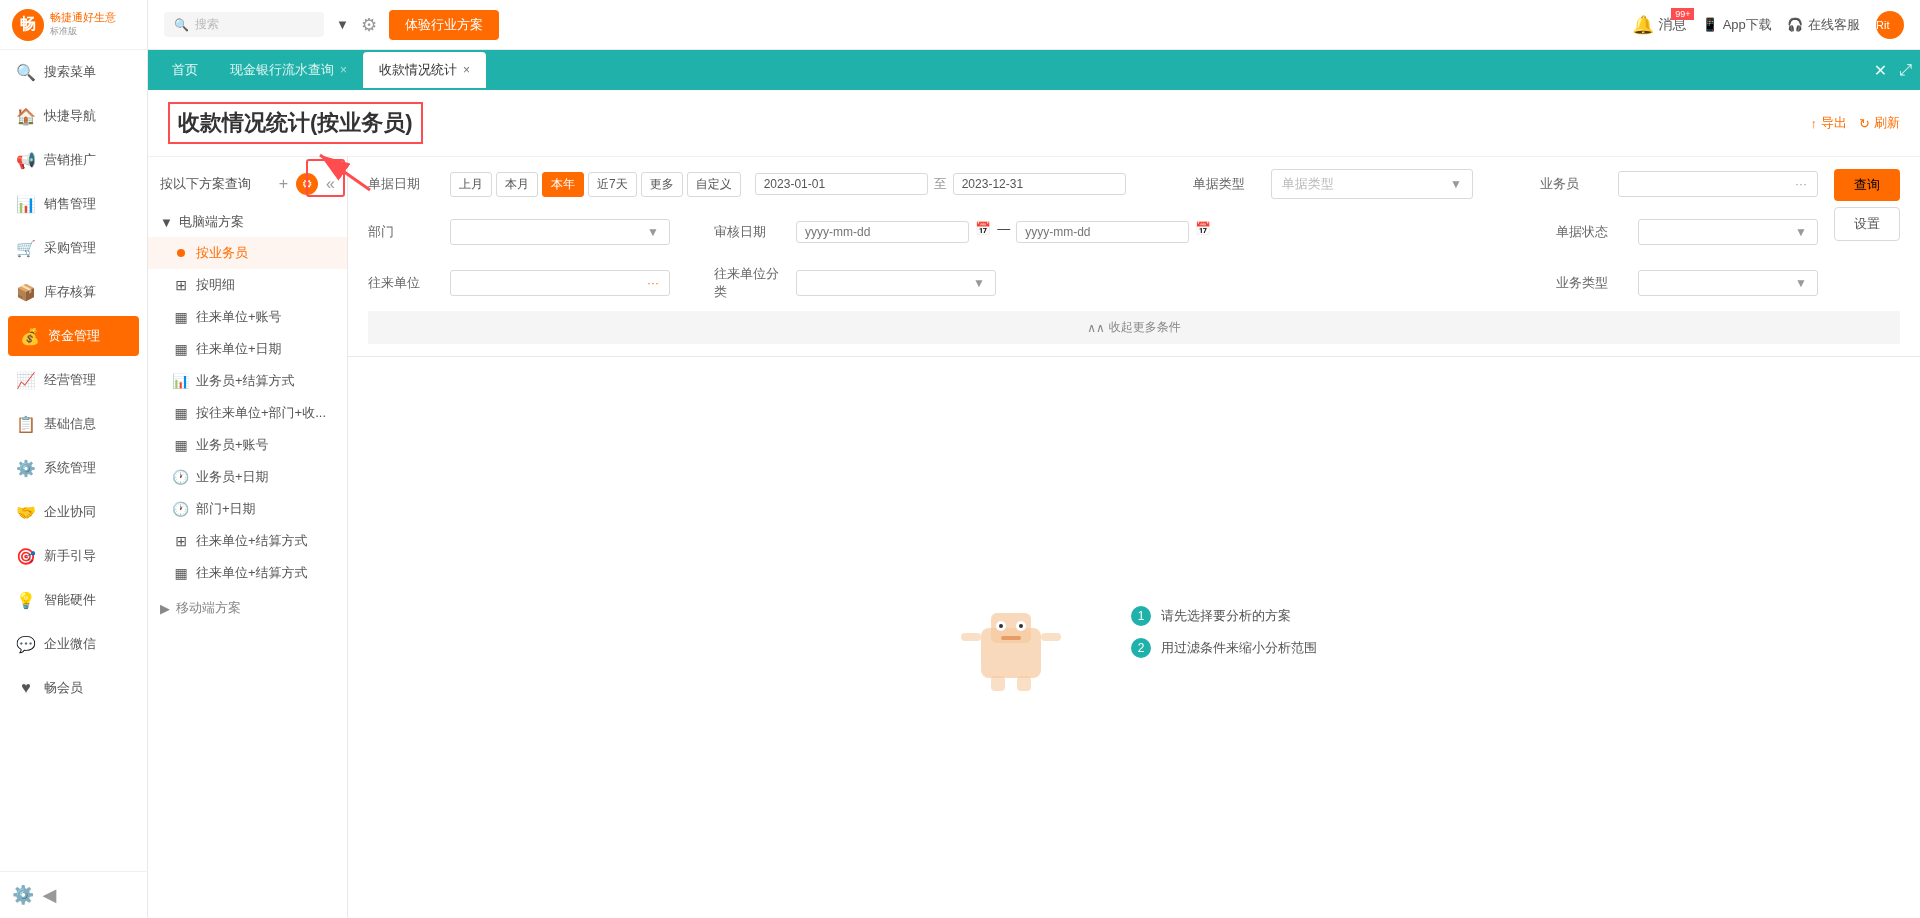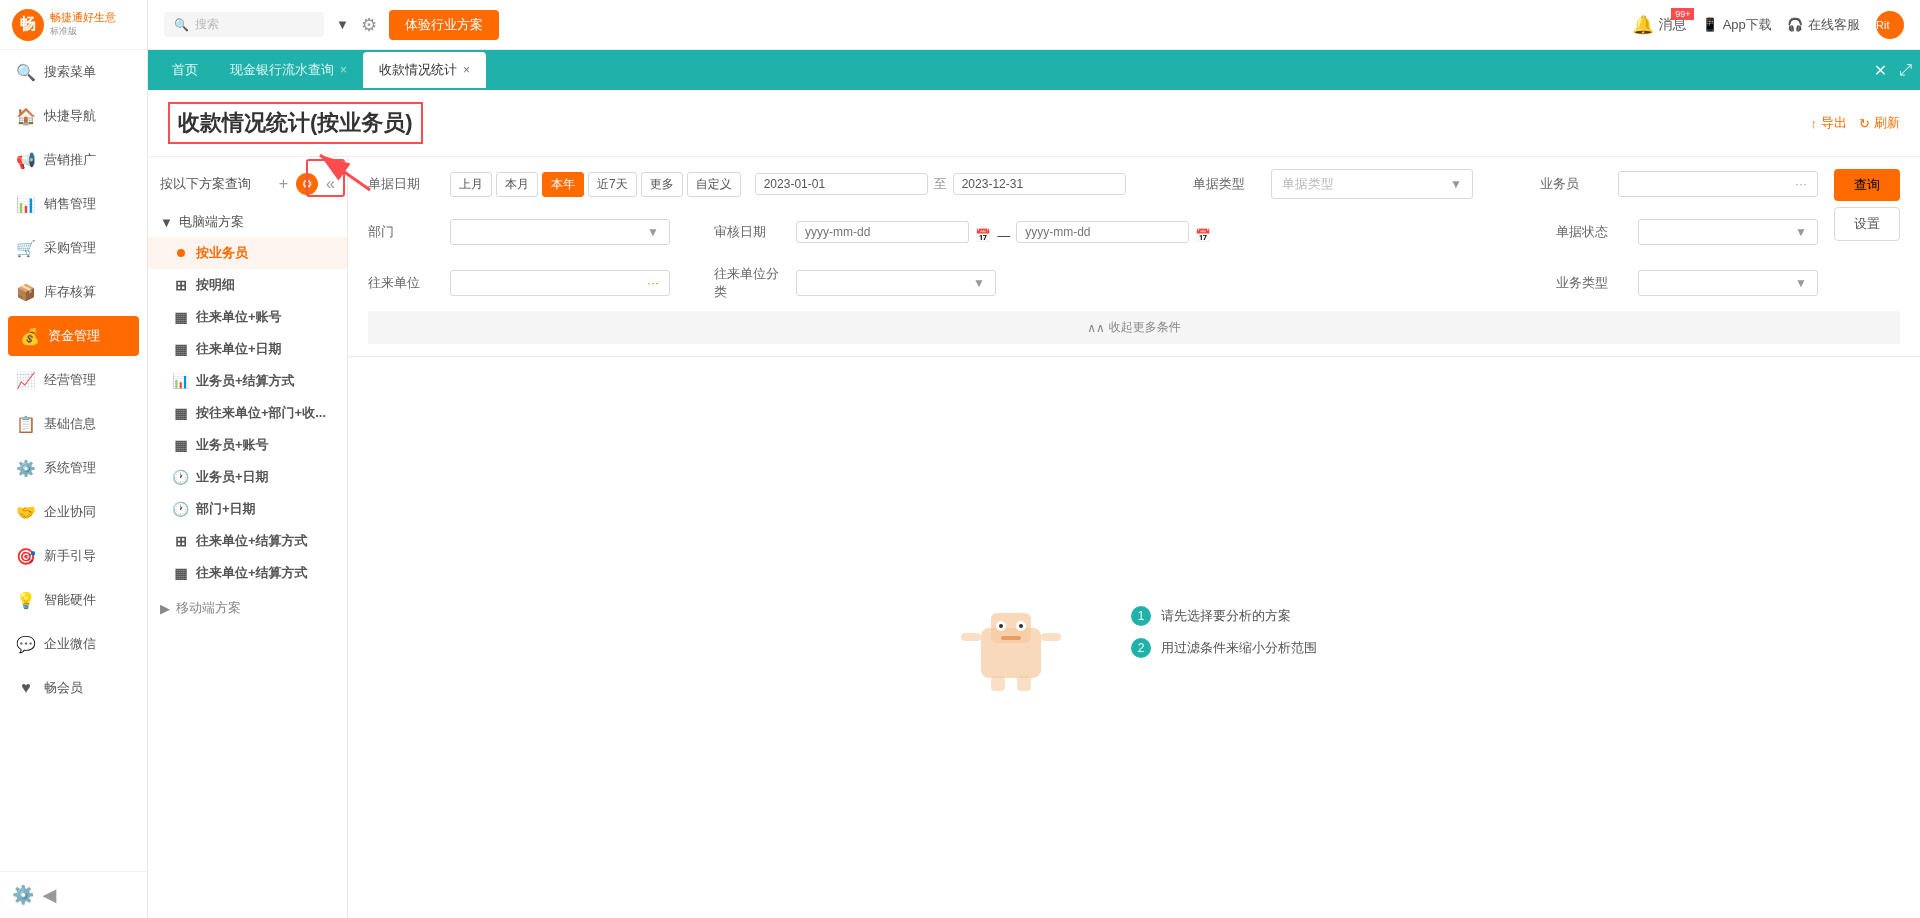--- a/index.html
+++ b/index.html
@@ -56,21 +56,21 @@
     
     .left-panel { width: 200px; background: #fff; border-right: 1px solid #e8e8e8; flex-shrink: 0; padding: 8px 0; overflow-y: auto; }
     .panel-header { display: flex; align-items: center; justify-content: space-between; padding: 8px 12px; font-size: 13px; color: #555; }
     .panel-header-icons { display: flex; align-items: center; gap: 8px; }
     .panel-icon-btn { font-size: 16px; color: #999; cursor: pointer; }
     .panel-icon-btn.highlighted { color: #ff6b00; }
 
     .tree-section { padding: 4px 0; }
     .tree-group { margin-bottom: 4px; }
     .tree-group-title { display: flex; align-items: center; gap: 6px; padding: 6px 12px; font-size: 13px; color: #555; cursor: pointer; }
-    .tree-item { display: flex; align-items: center; gap: 6px; padding: 7px 12px 7px 24px; font-size: 13px; color: #555; cursor: pointer; font-weight: bold; }
+    .tree-item { display: flex; align-items: center; gap: 6px; padding: 7px 12px 7px 24px; font-size: 13px; color: #555; cursor: pointer; }
     .tree-item.active { color: #ff6b00; background: #fff5f0; }
     .tree-item .item-icon { width: 18px; height: 18px; display: flex; align-items: center; justify-content: center; font-size: 14px; }
     .active-dot { width: 8px; height: 8px; background: #ff6b00; border-radius: 50%; }
     .mobile-group { color: #888; }
 
     
     .right-panel { flex: 1; display: flex; flex-direction: column; background: #f5f5f5; overflow: hidden; }
 
     
     .filter-area { background: #fff; padding: 12px 20px; border-bottom: 1px solid #e8e8e8; }
@@ -370,21 +370,21 @@
             </div>
 
             <div class="filter-row">
               <span class="filter-label">部门</span>
               <div class="select-control" style="min-width:220px;">
                 <span style="flex:1;"></span>
                 <span class="select-arrow">▼</span>
               </div>
               <span style="flex:0 0 20px;"></span>
               <span class="filter-label">审核日期</span>
-              <div style="display:flex; align-items:flex-end; gap:6px;">
+              <div style="display:flex; align-items:flex-start; gap:6px;">
                 <input class="date-input" placeholder="yyyy-mm-dd" style="min-width: 100px;">
                 <span>📅</span>
                 <span>—</span>
                 <input class="date-input" placeholder="yyyy-mm-dd" style="min-width: 100px;">
                 <span>📅</span>
               </div>
               <span style="flex:1;"></span>
               <span class="filter-label">单据状态</span>
               <div class="select-control" style="min-width:180px;">
                 <span style="flex:1;"></span>

